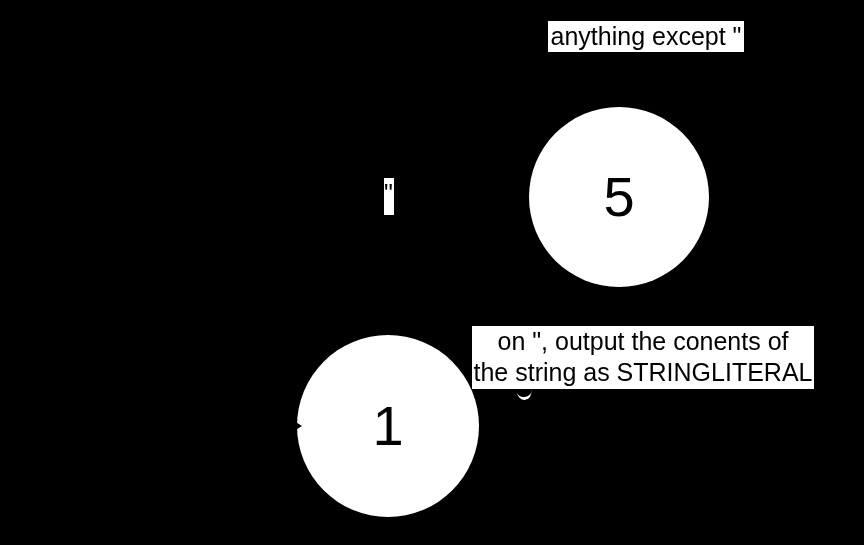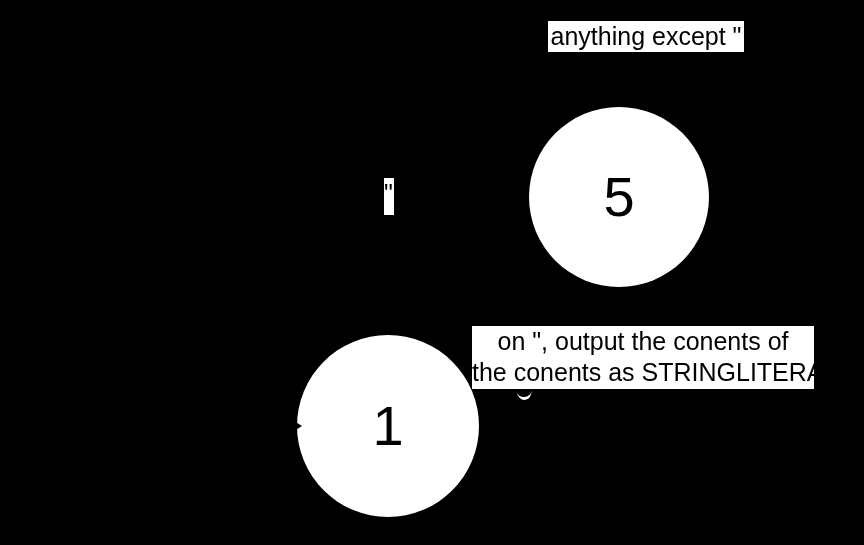--- a/index.html
+++ b/index.html
@@ -110,20 +110,20 @@
   <div class="state-node" id="node-1">
     <span class="state-number">1</span>
   </div>
 
   <div class="edge-label" id="label-anything-except">anything except "</div>
 
   <div class="edge-label" id="label-quote">"</div>
 
   <div class="edge-label" id="label-output">
     <span class="label-line">on ", output the conents of</span>
-    <span class="label-line">the conents as STRINGLITERAL</span>
+    <span class="label-line">the string as STRINGLITERAL</span>
   </div>
 
   <div class="arrowhead"></div>
 
   <div class="edge-artifact"></div>
 
 </div>
 
 </body></html>

